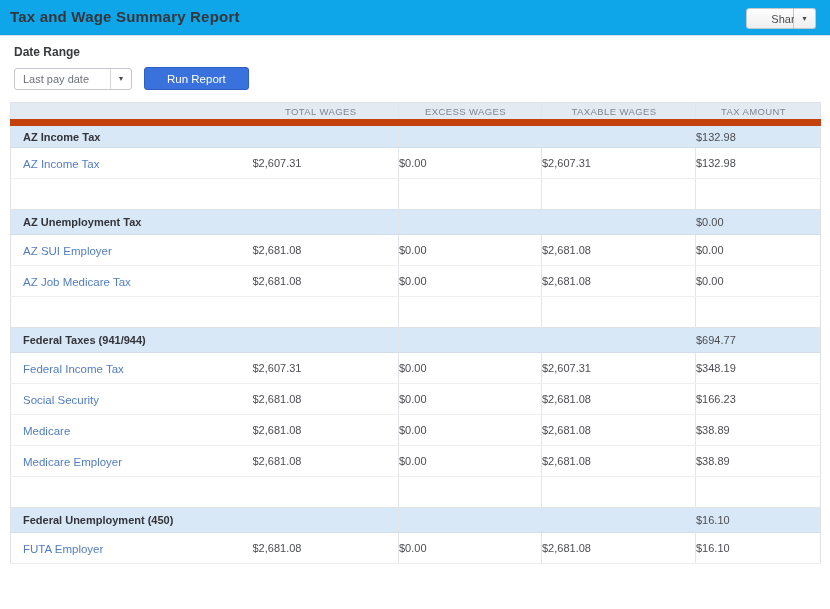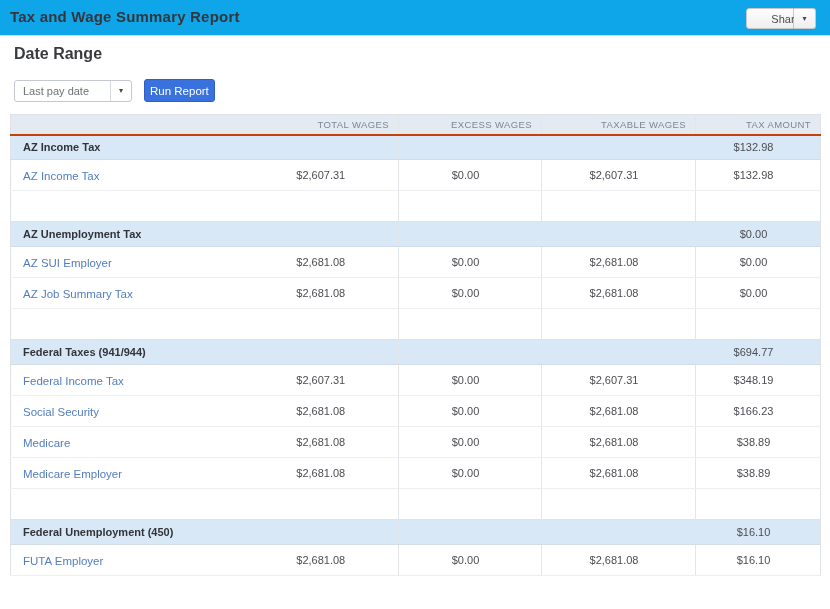--- a/index.html
+++ b/index.html
@@ -27,36 +27,36 @@
     height: 21px; font-size: 11px; color: #4a4b4f;
     background: linear-gradient(#fdfdfd, #efefef);
     border: 1px solid #c6c7c9; cursor: pointer;
     display: flex; align-items: center; justify-content: center;
   }
   .share-main { width: 48px; border-radius: 3px 0 0 3px; padding-left: 32px; }
   .share-arrow { width: 22px; border-left: none; border-radius: 0 3px 3px 0; }
   .caret { font-size: 8px; color: #47484c; line-height: 1; }
   
   .controls { margin: 9px 0 0 14px; }
-  .date-range-label { font-size: 16px; font-weight: bold; color: #393a3d; margin-bottom: 16px; }
+  .date-range-label { font-size: 12px; font-weight: bold; color: #393a3d; margin-bottom: 8px; }
   .controls-row { display: flex; align-items: center; margin-top: 7px; }
   .select-box {
     display: flex; align-items: stretch; height: 22px; width: 118px;
     border: 1px solid #c5c8ce; border-radius: 3px; background: #ffffff; cursor: pointer;
   }
   .select-value {
     flex: 1; font-size: 11px; color: #6d7177;
     display: flex; align-items: center; padding-left: 8px;
   }
   .select-arrow {
     width: 21px; border-left: 1px solid #d4d7db;
     display: flex; align-items: center; justify-content: center;
   }
   .btn-primary {
-    margin-left: 12px; height: 23px; padding: 0 5px;
+    margin-left: 12px; height: 23px; padding: 0 22px;
     background: #3a72dd; border: 1px solid #2f5fc4; border-radius: 3px;
     color: #ffffff; font-size: 11.5px; cursor: pointer;
     display: flex; align-items: center;
   }
   
   .report-table-wrap { margin: 12px 9px 0 10px; }
   table.report {
     width: 100%; border-collapse: collapse; table-layout: fixed;
     border: 1px solid #dfe3e8;
   }
@@ -65,32 +65,32 @@
     overflow: hidden; white-space: nowrap;
   }
   
   table.report th:nth-child(3), table.report td:nth-child(3),
   table.report th:nth-child(4), table.report td:nth-child(4),
   table.report th:nth-child(5), table.report td:nth-child(5) {
     border-left: 1px solid #e2e6ea;
   }
   thead th {
     height: 20px; background: #e4eaf2; color: #7c8695;
-    font-size: 9.5px; letter-spacing: 0.4px; text-align: right;
-    padding-right: 9px; border-bottom: 2px solid #c2410c;
+    font-size: 9.5px; letter-spacing: 0.4px; text-align: center;
+    padding-right: 9px; border-bottom: 7px solid #c2410c;
   }
   tr.group-row td {
     height: 25px; background: #d9e8f6;
     border-top: 1px solid #dfe3e8; border-bottom: 1px solid #d3dde8;
   }
   tr.group-row td.c-name {
     font-size: 11px; font-weight: bold; color: #33343a; padding-left: 12px;
   }
   tr.group-row td.c-num, tr.data-row td.c-num {
-    text-align: center; padding-right: 9px; font-size: 11px; color: #4c4d52;
+    text-align: left; padding-right: 9px; font-size: 11px; color: #4c4d52;
   }
   tr.data-row td { height: 31px; border-bottom: 1px solid #eceef1; }
   tr.data-row td.c-name { padding-left: 12px; }
   .tax-link { font-size: 11.5px; color: #527dc0; cursor: pointer; text-decoration: none; }
   tr.spacer-row td { height: 31px; background: #ffffff; }
 </style>
 </head>
 <body>
 
 <div class="topbar">
@@ -168,21 +168,21 @@
           <td class="c-num">$0.00</td>
         </tr>
         <tr class="data-row">
           <td class="c-name"><a class="tax-link">AZ SUI Employer</a></td>
           <td class="c-num">$2,681.08</td>
           <td class="c-num">$0.00</td>
           <td class="c-num">$2,681.08</td>
           <td class="c-num">$0.00</td>
         </tr>
         <tr class="data-row">
-          <td class="c-name"><a class="tax-link">AZ Job Summary Tax</a></td>
+          <td class="c-name"><a class="tax-link">AZ Job Medicare Tax</a></td>
           <td class="c-num">$2,681.08</td>
           <td class="c-num">$0.00</td>
           <td class="c-num">$2,681.08</td>
           <td class="c-num">$0.00</td>
         </tr>
         <tr class="spacer-row">
           <td></td>
           <td></td>
           <td></td>
           <td></td>

